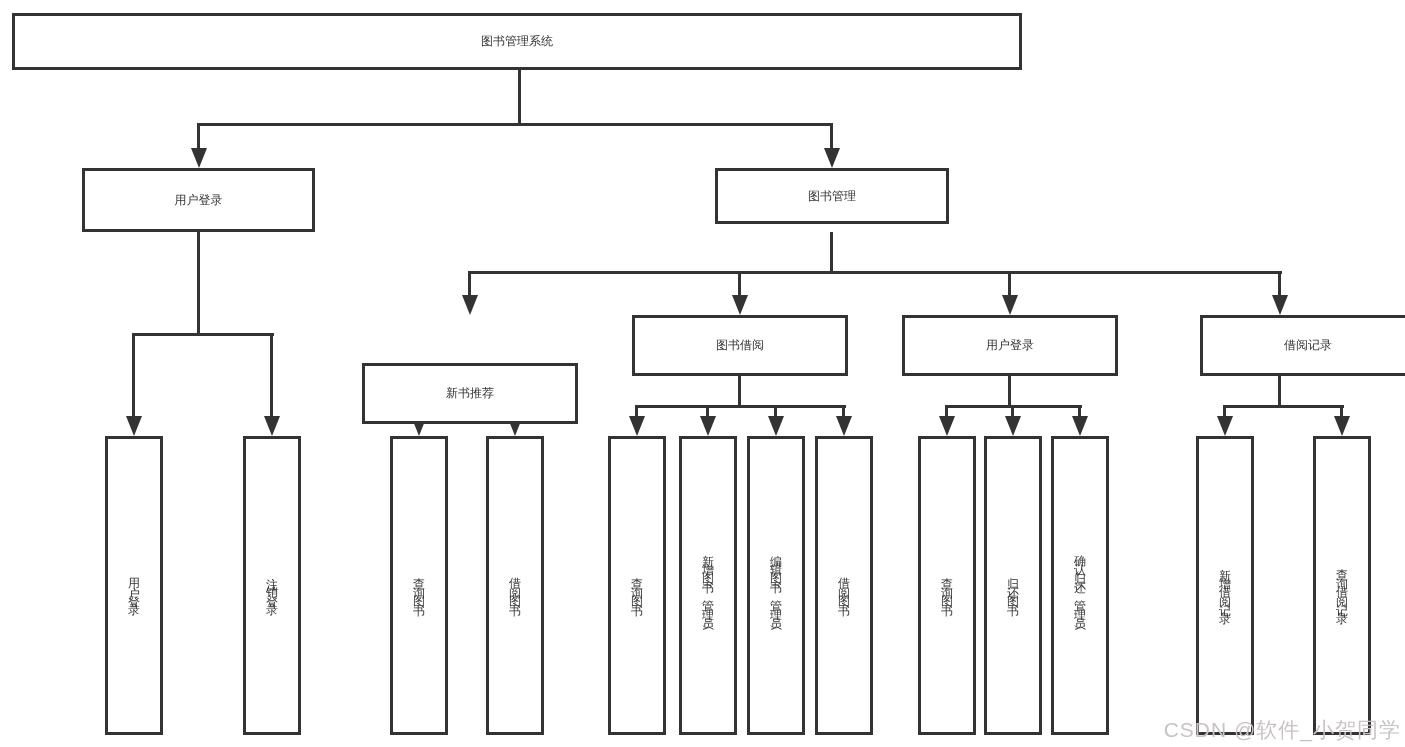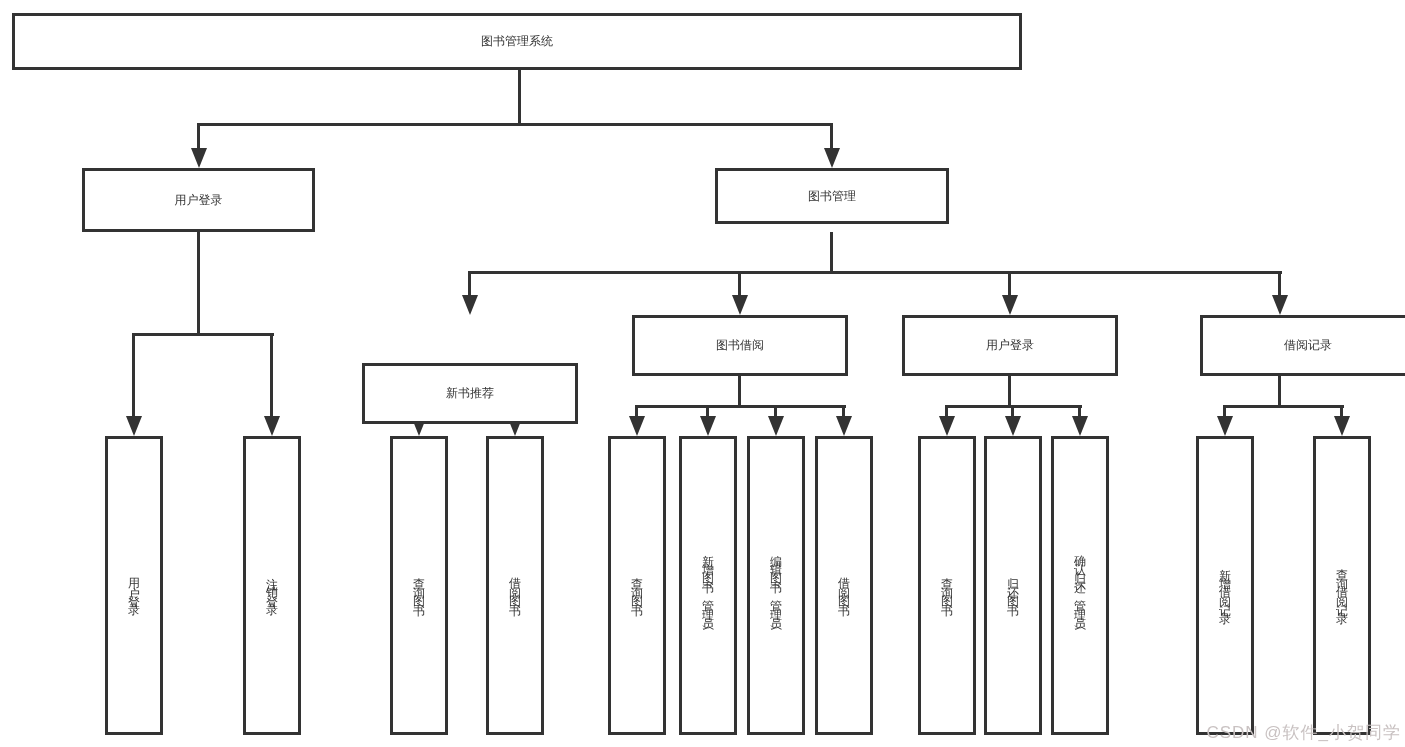--- a/index.html
+++ b/index.html
@@ -20,21 +20,21 @@
   }
   .vl{position:absolute;width:3px;background:#333333;z-index:1;}
   .hl{position:absolute;height:3px;background:#333333;z-index:1;}
   .arrow{
     position:absolute;width:0;height:0;z-index:1;
     border-left:8px solid transparent;border-right:8px solid transparent;
     border-top:20px solid #333333;
   }
   .watermark{
     position:absolute;right:4px;bottom:3px;z-index:6;
-    font-size:17px;color:#c9c2c2;letter-spacing:1px;
+    font-size:21px;color:#c9c2c2;letter-spacing:1px;
   }
 </style>
 </head>
 <body>
 
 <div class="canvas">
 
   <div class="node" style="left:12px;top:13px;width:1010px;height:57px;">图书管理系统</div>
 
   <div class="node" style="left:82px;top:168px;width:233px;height:64px;">用户登录</div>

